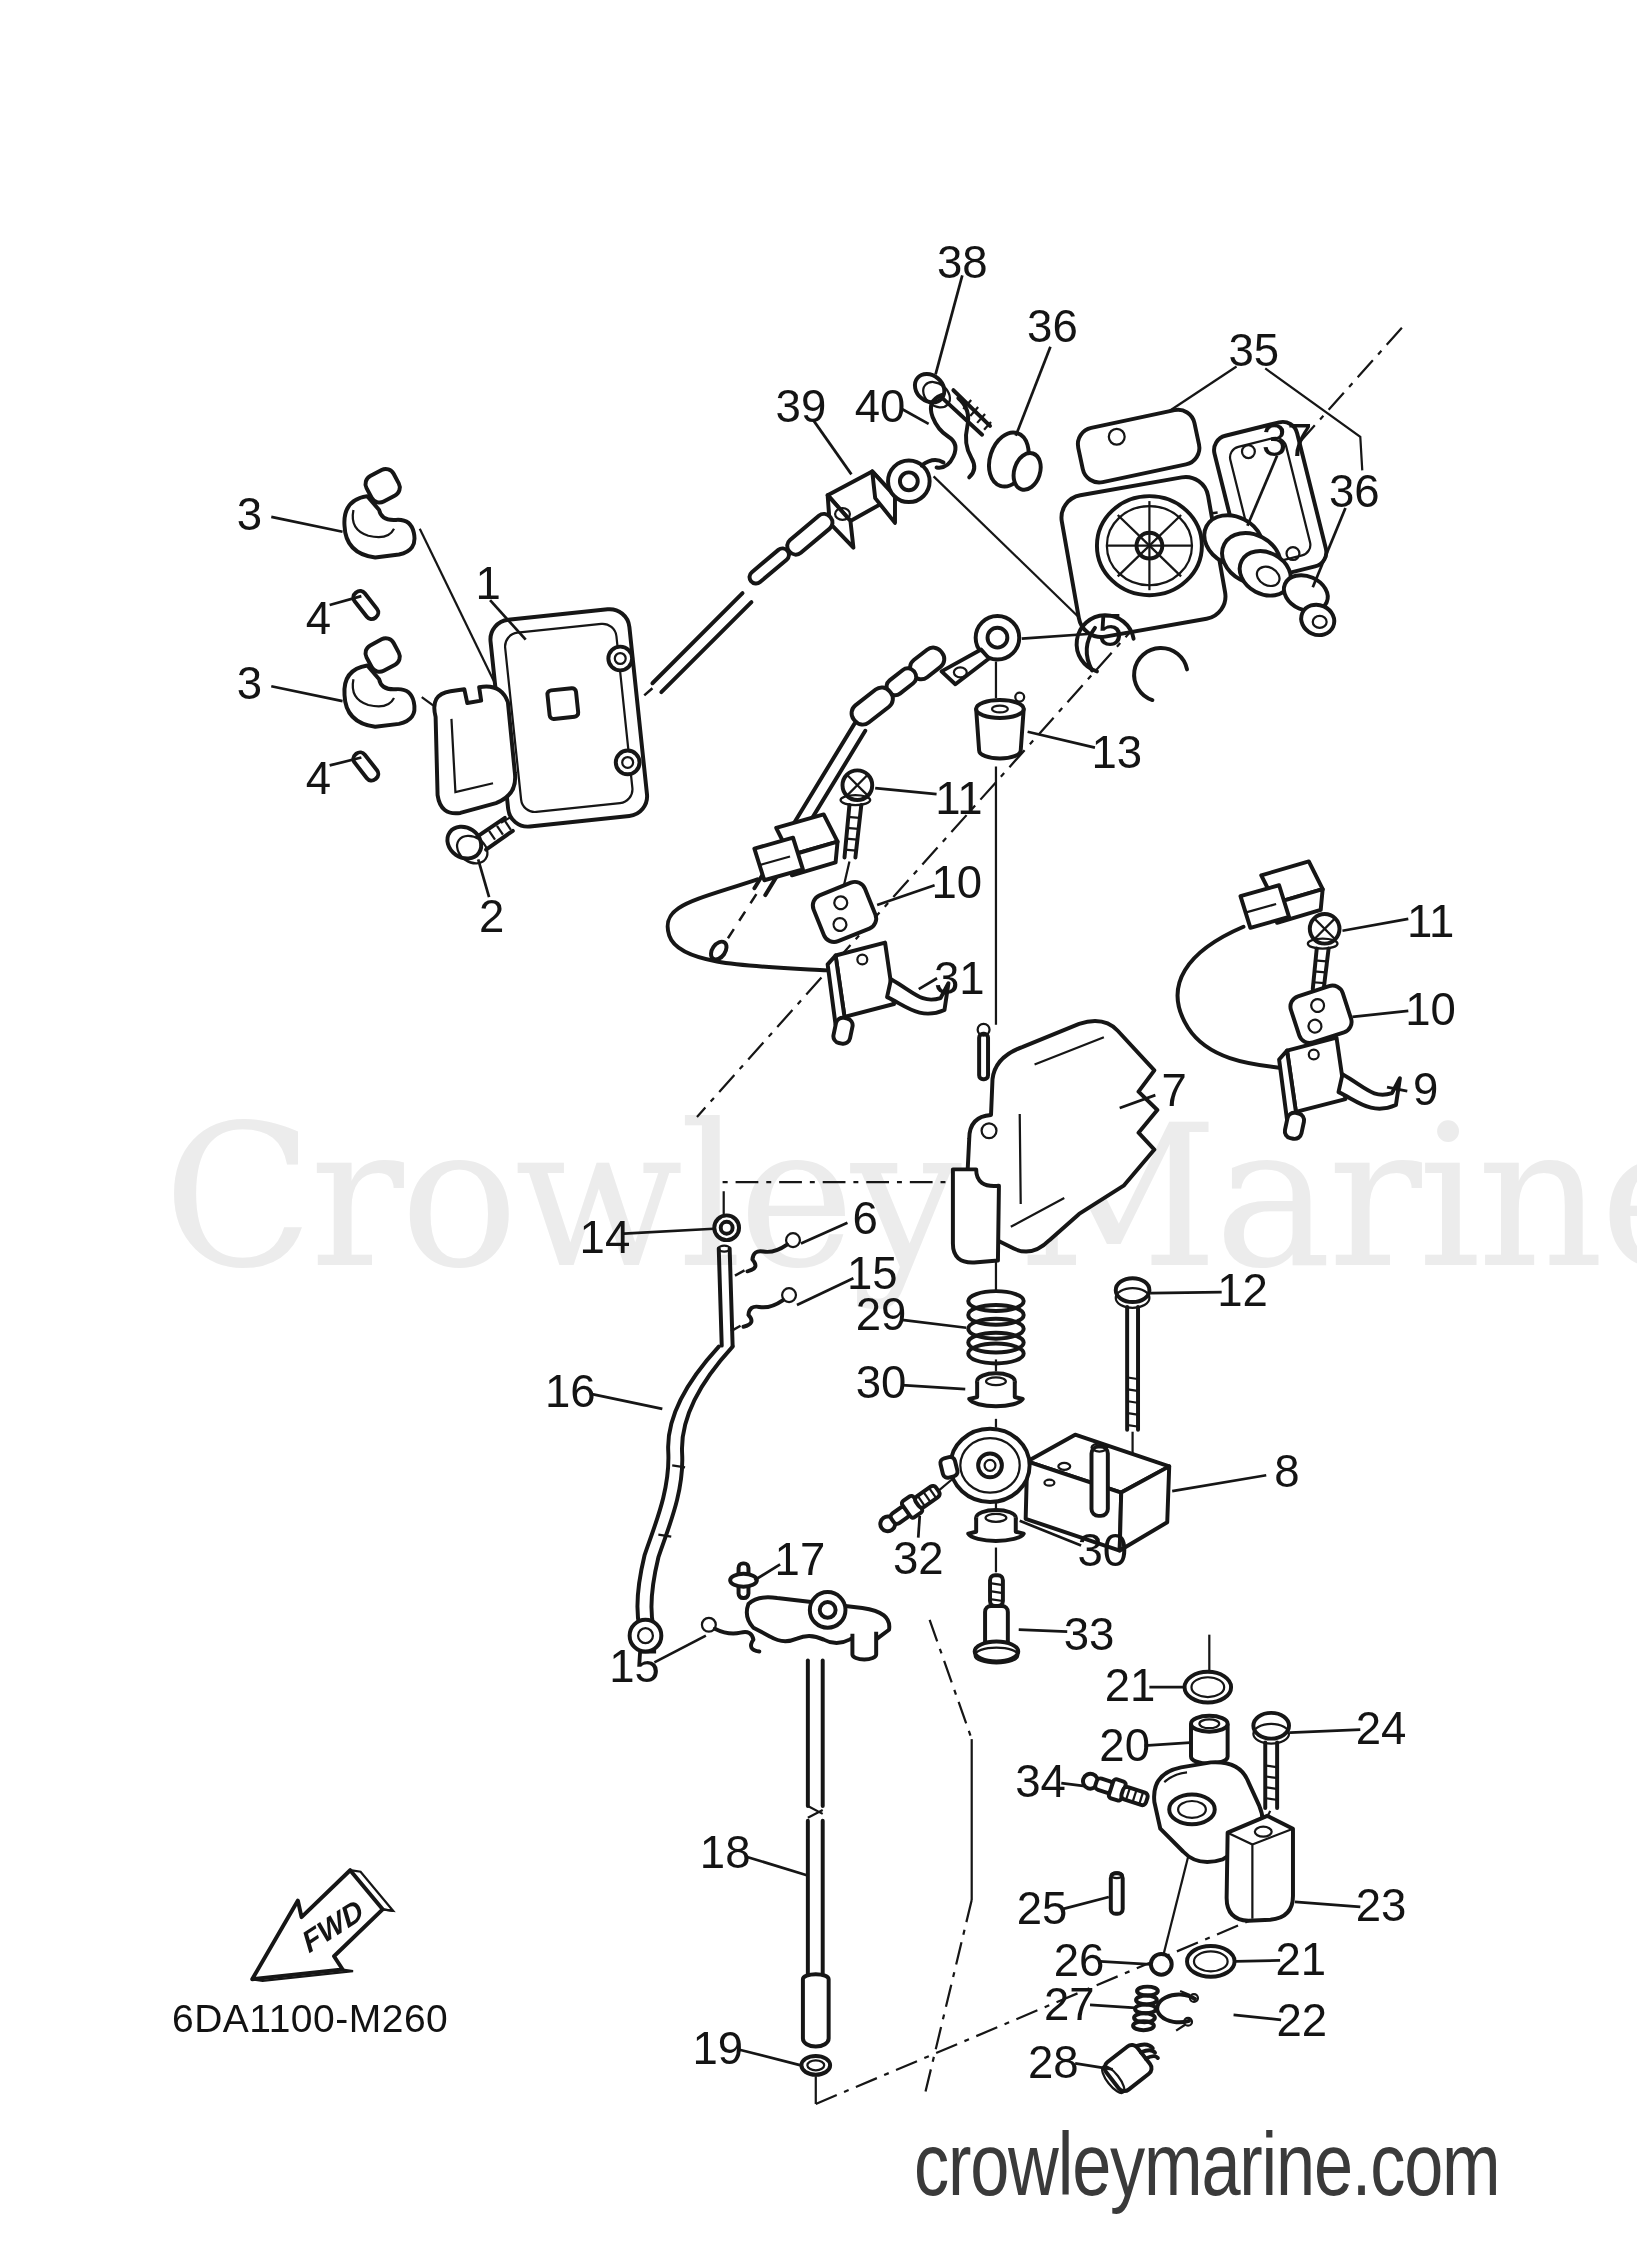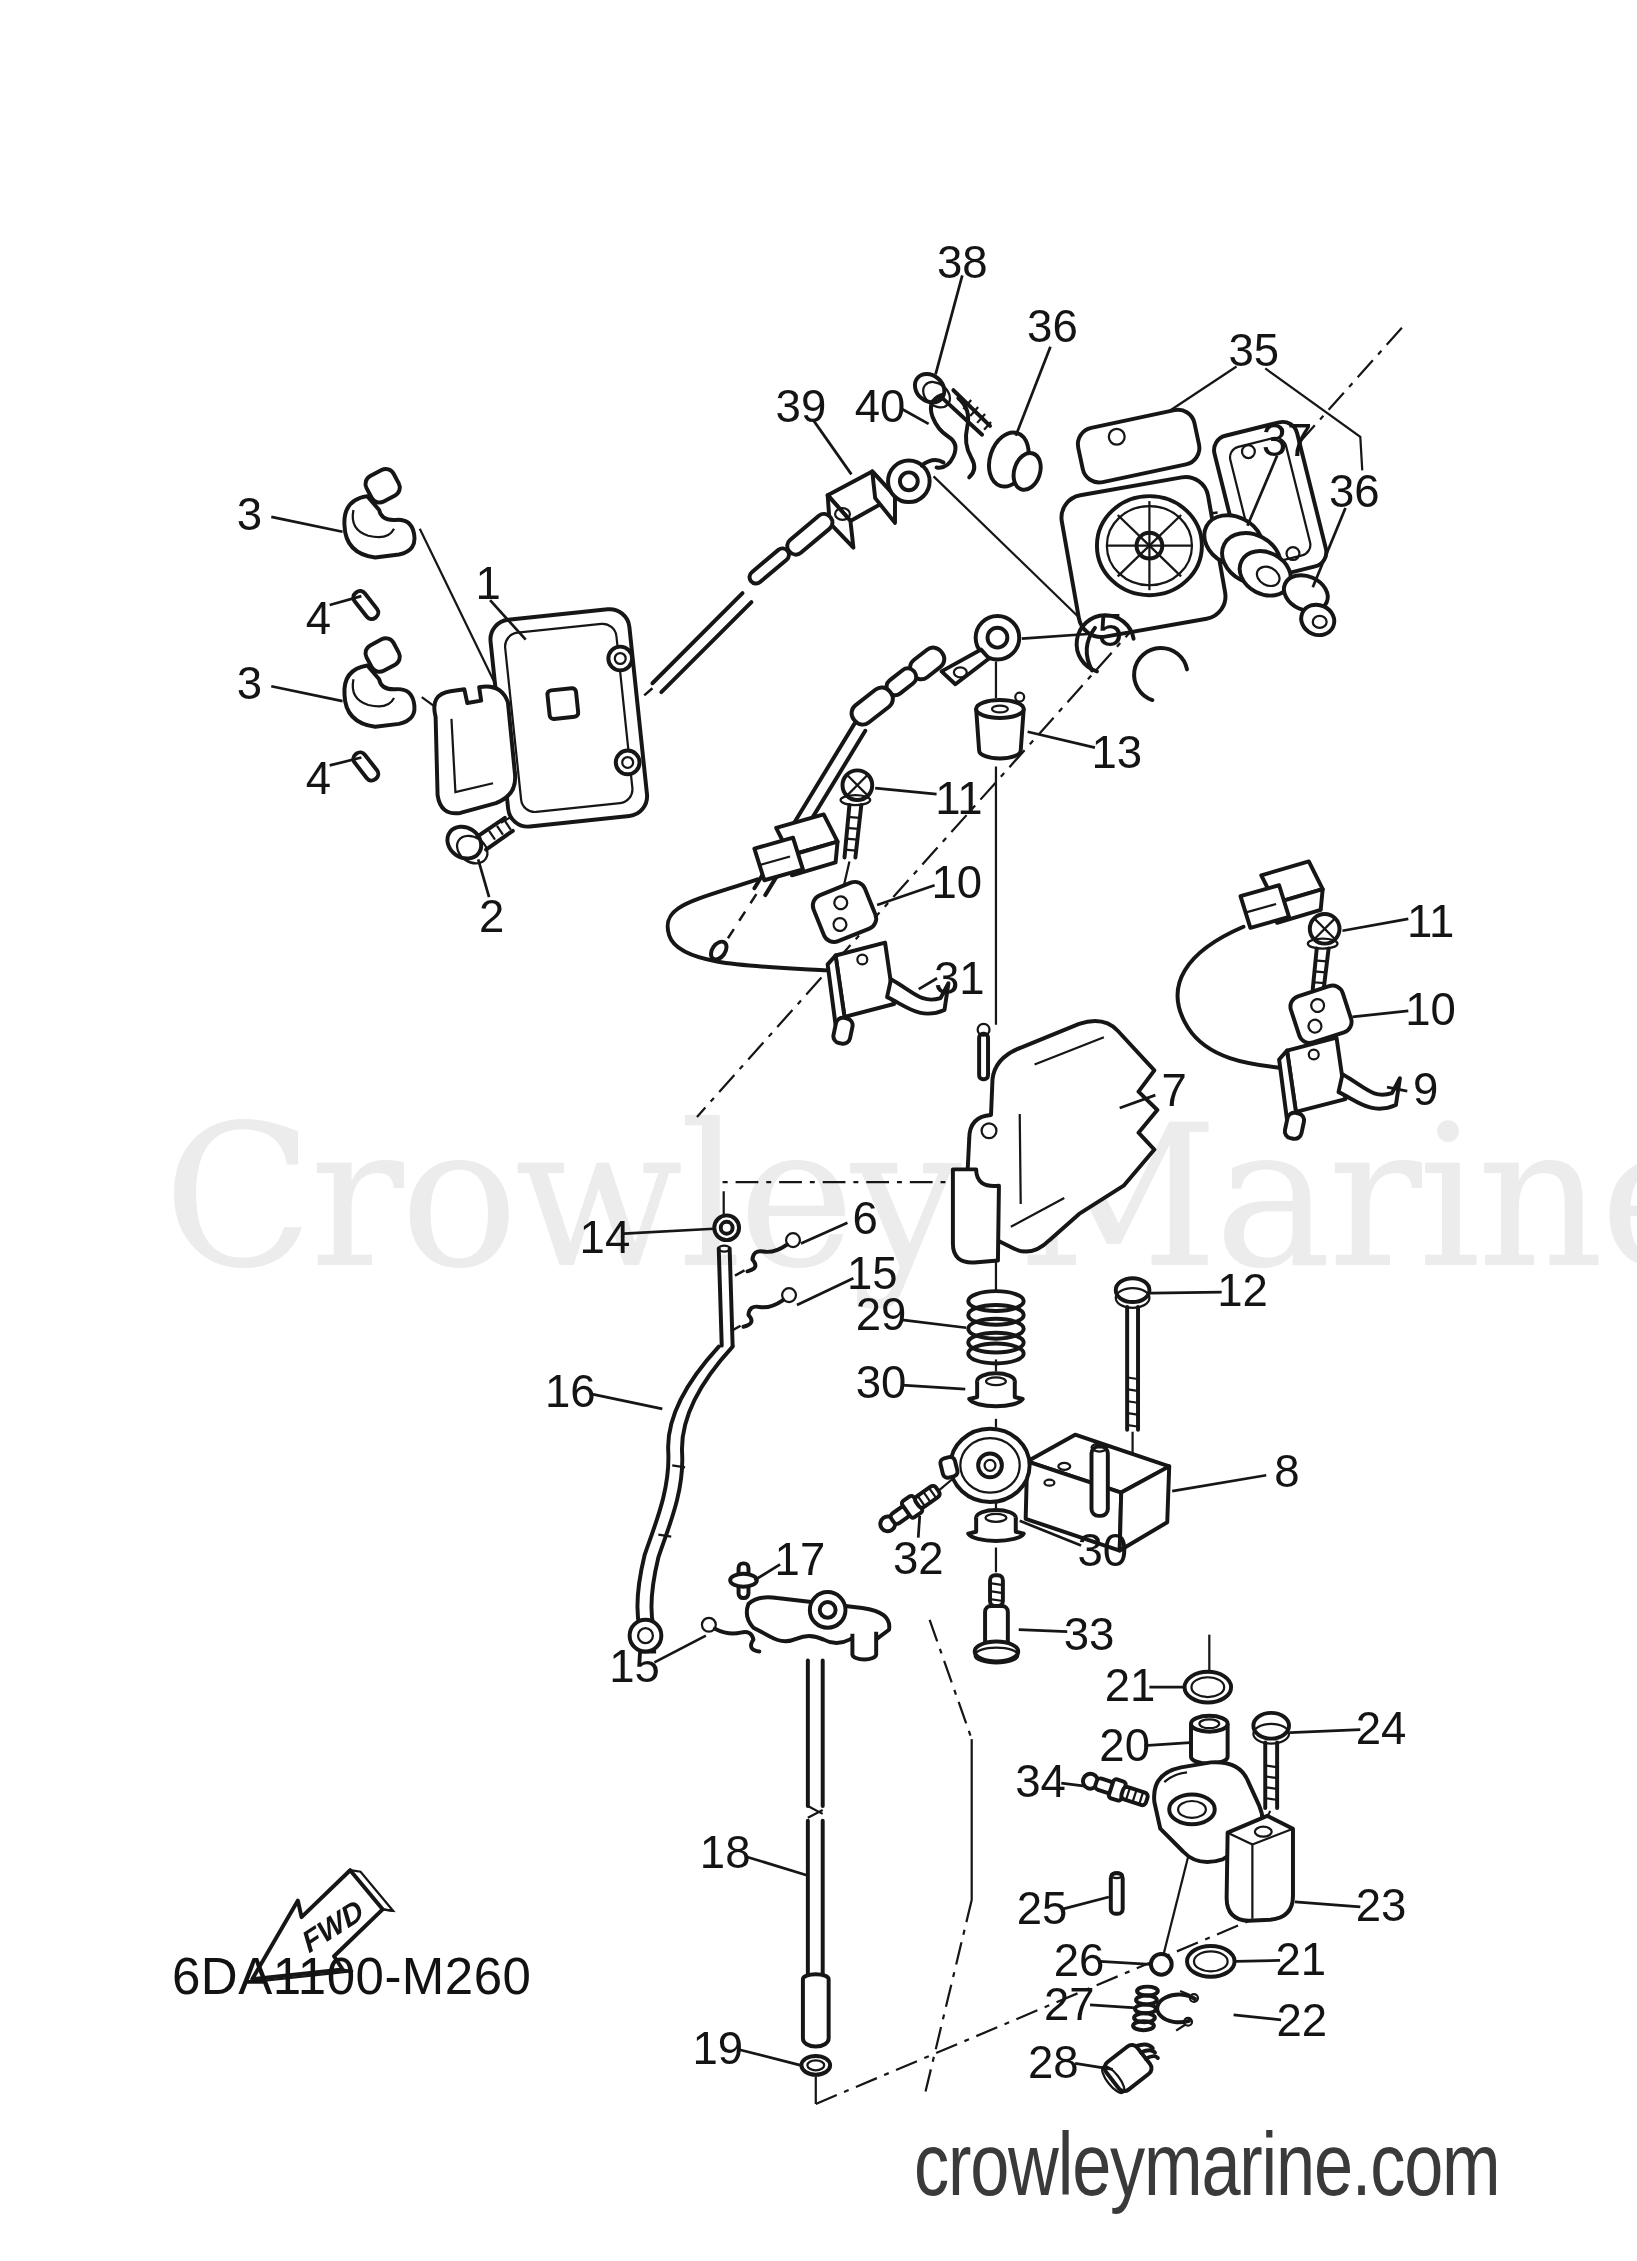--- a/index.html
+++ b/index.html
@@ -1,20 +1,20 @@
 <!DOCTYPE html>
 <html style="font-size:8px"><head>
 <meta charset="utf-8">
 <style>
   html,body{margin:0;padding:0;background:#fff;}
   .canvas{position:relative;width:1637px;height:2261px;background:#ffffff;overflow:hidden;
           font-family:"Liberation Sans",sans-serif;}
   .watermark{position:absolute;left:163px;top:1082px;font-family:"DejaVu Serif",serif;
              font-size:197px;letter-spacing:-4px;color:#ececec;white-space:nowrap;z-index:0;}
-  .code{position:absolute;left:172px;top:1947px;font-size:51px;color:#121212;
+  .code{position:absolute;left:172px;top:1997px;font-size:39px;color:#121212;
         letter-spacing:0.5px;z-index:3;}
   .footer{position:absolute;left:914px;top:2113px;font-size:89px;color:#3a3a3a;
           transform:scaleX(0.79);transform-origin:left top;letter-spacing:-1.5px;z-index:3;}
   svg.diagram{position:absolute;left:0;top:0;z-index:2;}
   .ln{stroke:#161616;fill:none;stroke-width:8;stroke-linecap:round;stroke-linejoin:round;}
   .lnf{stroke:#161616;fill:#ffffff;stroke-width:8;stroke-linejoin:round;}
   .thin{stroke:#161616;fill:none;stroke-width:4.5;}
   .dash{stroke:#161616;fill:none;stroke-width:4.5;stroke-dasharray:46 16 10 16;}
   .dot{stroke:#161616;fill:none;stroke-width:5;stroke-dasharray:22 20;}
   .leader{stroke:#161616;fill:none;stroke-width:5.5;}

